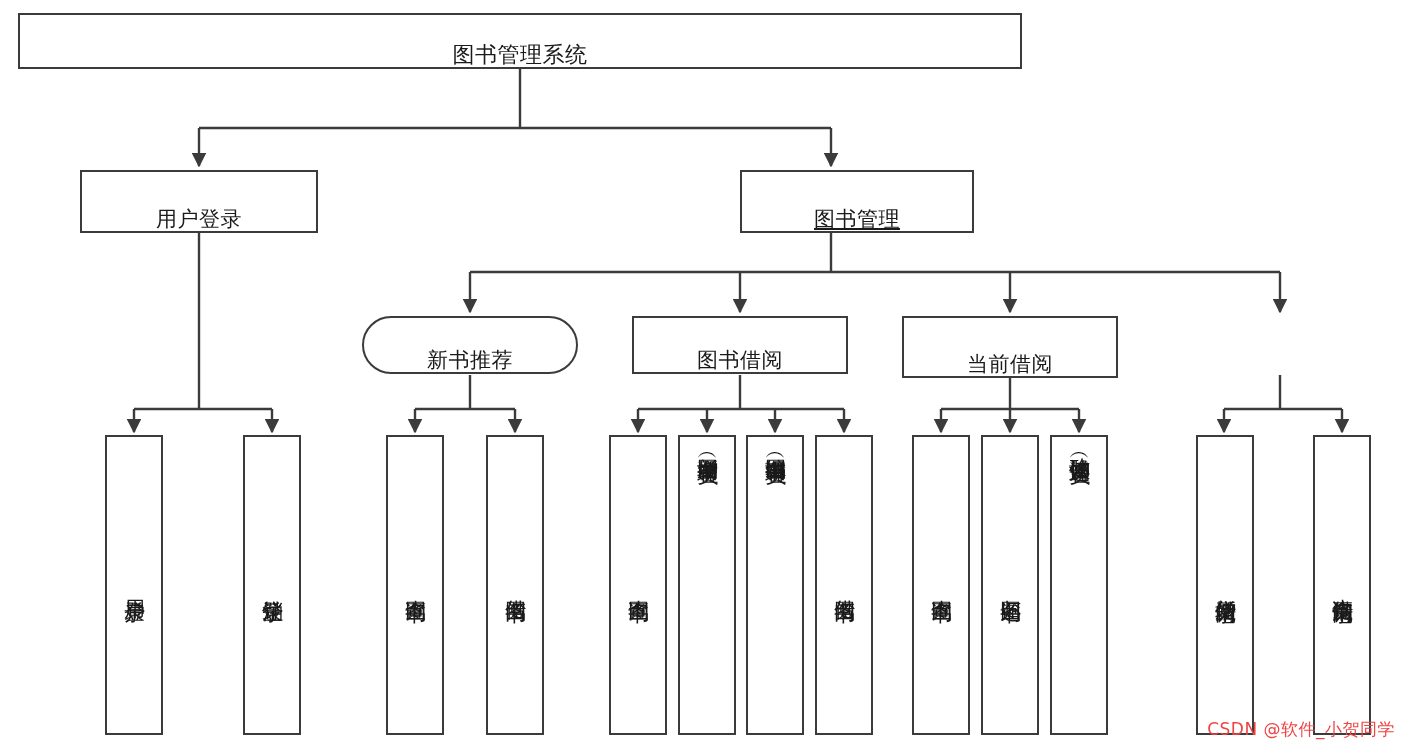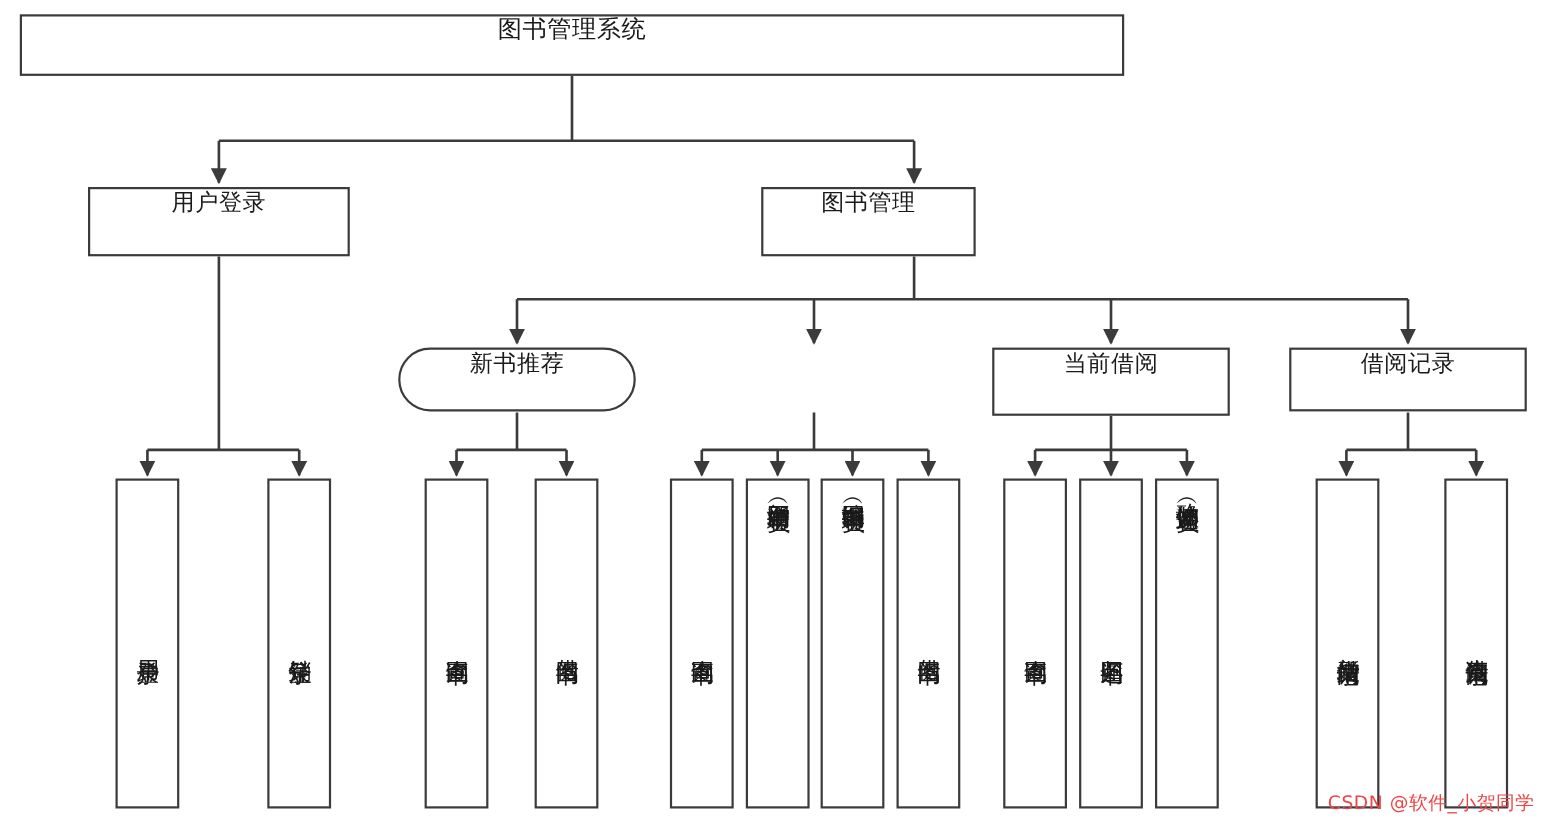--- a/index.html
+++ b/index.html
@@ -25,21 +25,21 @@
     width: 1405px;
     height: 747px;
     pointer-events: none;
   }
   .node {
     position: absolute;
     box-sizing: border-box;
     border: 2px solid #3b3b3b;
     background: #ffffff;
     display: flex;
-    align-items: flex-start;
+    align-items: flex-end;
     justify-content: center;
     color: #1a1a1a;
   }
   .node-label {
     display: block;
     text-align: center;
     line-height: 1.15;
     color: #1a1a1a;
     white-space: nowrap;
   }
@@ -138,36 +138,36 @@
   </svg>
 
   <div class="node horiz root" style="left:18px; top:13px; width:1004px; height:56px;">
     <span class="node-label">图书管理系统</span>
   </div>
 
   <div class="node horiz" style="left:80px; top:170px; width:238px; height:63px;">
     <span class="node-label">用户登录</span>
   </div>
 
-  <div class="node horiz" style="left:692px; top:170px; width:195px; height:63px;">
+  <div class="node horiz" style="left:740px; top:170px; width:234px; height:63px;text-decoration:underline;">
     <span class="node-label">图书管理</span>
   </div>
 
   <div class="node horiz" style="left:362px; top:316px; width:216px; height:58px;border-radius:29px;">
     <span class="node-label">新书推荐</span>
   </div>
 
+  <div class="node horiz" style="left:632px; top:316px; width:216px; height:58px;">
+    <span class="node-label">图书借阅</span>
+  </div>
 
   <div class="node horiz" style="left:902px; top:316px; width:216px; height:62px;">
     <span class="node-label">当前借阅</span>
   </div>
 
-  <div class="node horiz" style="left:1172px; top:316px; width:216px; height:58px;">
-    <span class="node-label">借阅记录</span>
-  </div>
 
   <div class="node vert center-mid" style="left:105px; top:435px; width:58px; height:300px;">
     <span class="node-label">用户登录</span>
   </div>
   <div class="node vert center-mid" style="left:243px; top:435px; width:58px; height:300px;">
     <span class="node-label">注销登录</span>
   </div>
 
   <div class="node vert center-mid" style="left:386px; top:435px; width:58px; height:300px;">
     <span class="node-label">查询图书</span>

